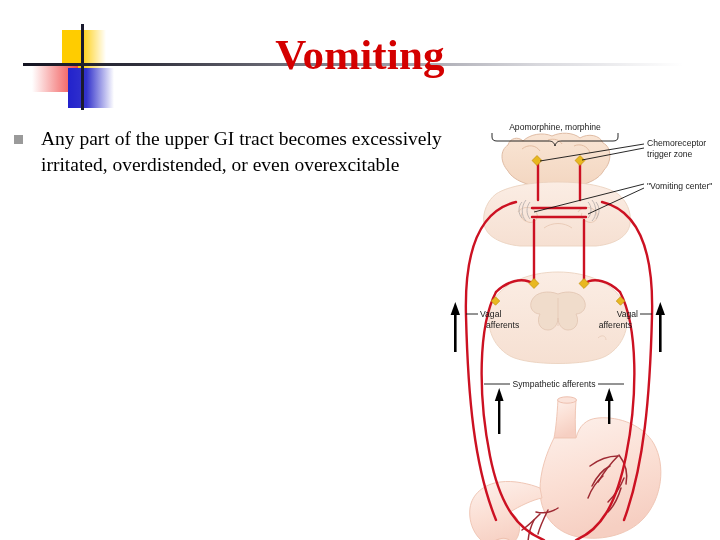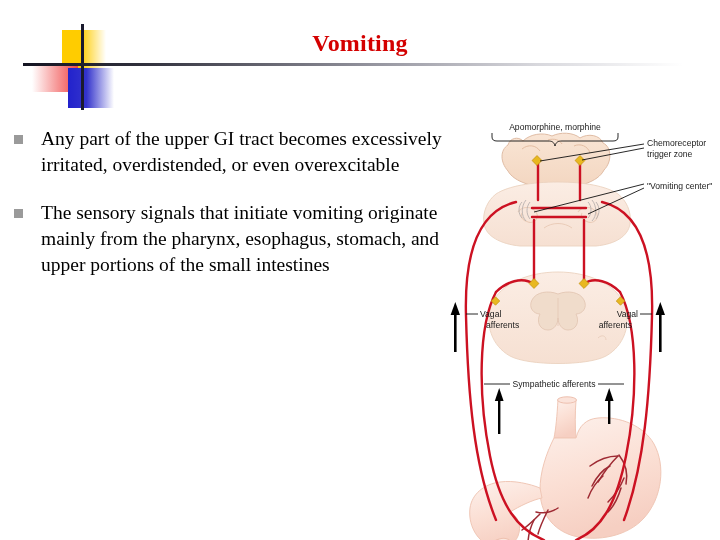--- a/index.html
+++ b/index.html
@@ -21,21 +21,21 @@
     left: 0; top: 0;
     width: 720px; height: 110px;
   }
   #slide-title {
     position: absolute;
     left: 0; top: 30px;
     width: 720px;
     text-align: center;
     font-family: "Liberation Serif", "DejaVu Serif", serif;
     font-weight: bold;
-    font-size: 24px;
+    font-size: 43px;
     color: #D40000;
     letter-spacing: 0.2px;
   }
 
   
   #deco { position: absolute; left: 30px; top: 28px; width: 110px; height: 78px; }
   .sq { position: absolute; }
   #sq-yellow {
     left: 32px; top: 2px; width: 44px; height: 40px;
     background: linear-gradient(to right, #FFCC00 0%, #FFCC00 42%, #ffffff 100%);
@@ -115,24 +115,20 @@
   <div id="slide-title">Vomiting</div>
 </div>
 
 <div id="bullets">
 
   <div class="bullet-row">
     <div class="bullet-marker"></div>
     <div class="bullet-text"><span>Any part of the upper GI tract becomes excessively irritated, overdistended, or even overexcitable</span></div>
   </div>
 
-  <div class="bullet-row">
-    <div class="bullet-marker"></div>
-    <div class="bullet-text"><span>The sensory signals that initiate vomiting originate mainly from the pharynx, esophagus, stomach, and upper portions of the small intestines</span></div>
-  </div>
 
 
 
 </div>
 
 <div id="diagram">
 <svg width="268" height="438" viewBox="0 0 268 438" xmlns="http://www.w3.org/2000/svg">
 
   <defs>
     <linearGradient id="gStomach" x1="0" y1="0" x2="0.3" y2="1">

